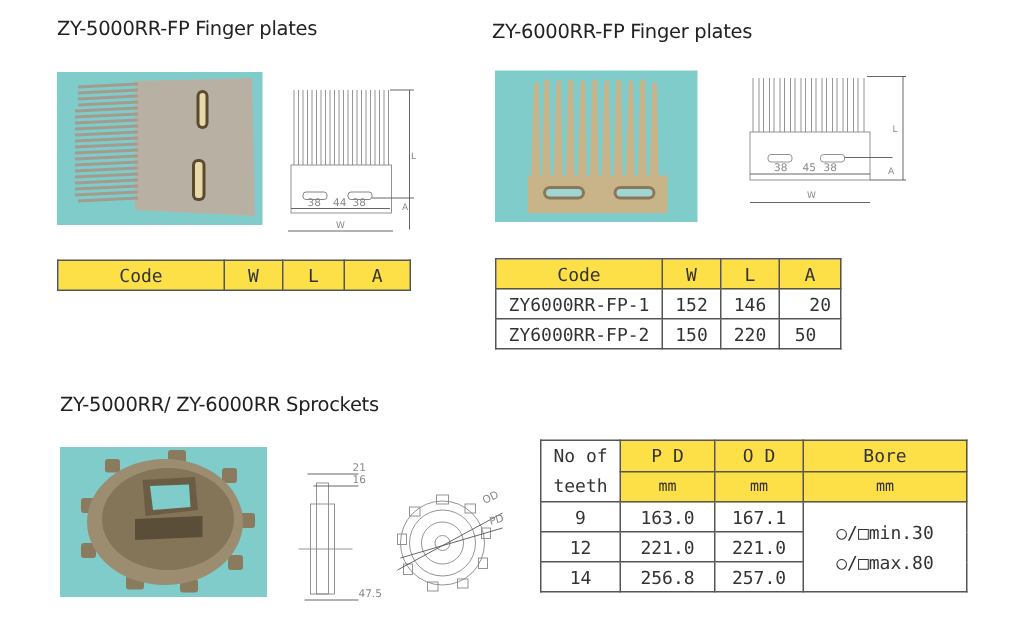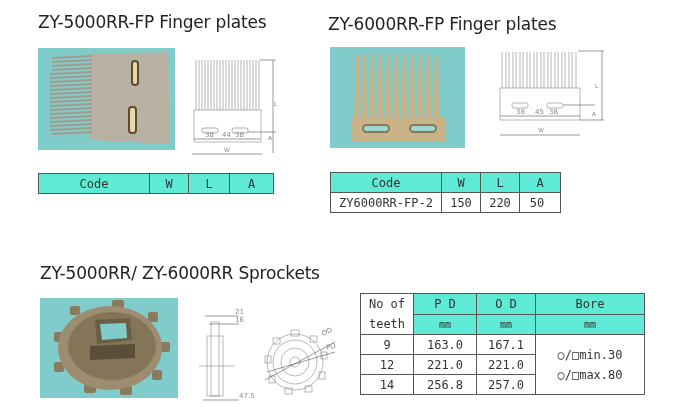--- a/index.html
+++ b/index.html
@@ -1,22 +1,22 @@
 <!DOCTYPE html>
 <html><head>
 <meta charset="utf-8">
 <style>
   html, body { margin:0; padding:0; }
   body { width:680px; height:416px; background:#ffffff; position:relative; overflow:hidden; font-family:"DejaVu Sans", sans-serif; }
   .abs { position:absolute; }
-  .title { font-family:"DejaVu Sans", sans-serif; font-size:17px; color:#222; white-space:nowrap; letter-spacing:-0.2px; }
+  .title { font-family:"DejaVu Sans", sans-serif; font-size:13px; color:#222; white-space:nowrap; letter-spacing:-0.2px; }
   .photo { background:#80cccb; overflow:hidden; }
   table.spec { border-collapse:collapse; font-family:"DejaVu Sans Mono", monospace; color:#333; position:absolute; }
   table.spec td, table.spec th { border:1px solid #555; padding:0; font-weight:normal; text-align:center; }
-  table.spec th { background:#5eead4; }
+  table.spec th { background:#fde047; }
   .fp td, .fp th { height:19px; font-size:12px; }
   .spr td, .spr th { font-size:12px; }
   .spr th { background:#d9d9d9; height:19px; }
   .spr td { height:19px; }
   .spr .unit { font-size:10px; }
   .bore { font-size:11px; line-height:20px; }
 </style>
 </head>
 <body>
 
@@ -162,20 +162,26 @@
 
 <table class="spec fp" style="left:330px;top:172px;width:231px;">
   <tbody>
       <tr>
     <th style="width:110px">Code</th>
     <th style="width:38px">W</th>
     <th style="width:38px">L</th>
     <th>A</th>
   </tr>
   <tr>
+    <td>ZY6000RR-FP-1</td>
+    <td>152</td>
+    <td>146</td>
+    <td style="text-align:right;padding-right:6px;">20</td>
+  </tr>
+  <tr>
     <td>ZY6000RR-FP-2</td>
     <td>150</td>
     <td>220</td>
     <td style="text-align:center;padding-right:6px;">50</td>
   </tr>
 </tbody>
   </table>
 
 <div class="abs title" style="left:40px;top:263px;">ZY-5000RR/ ZY-6000RR Sprockets</div>
 

